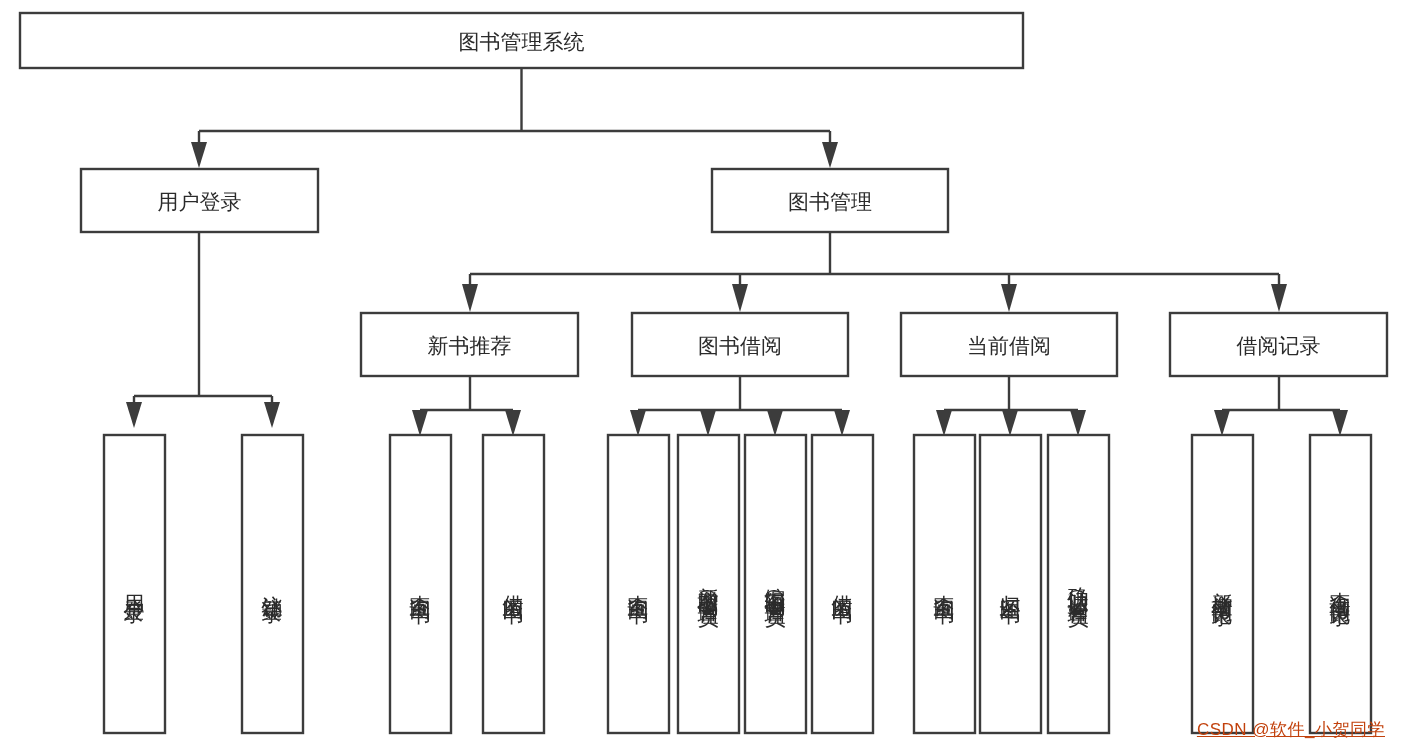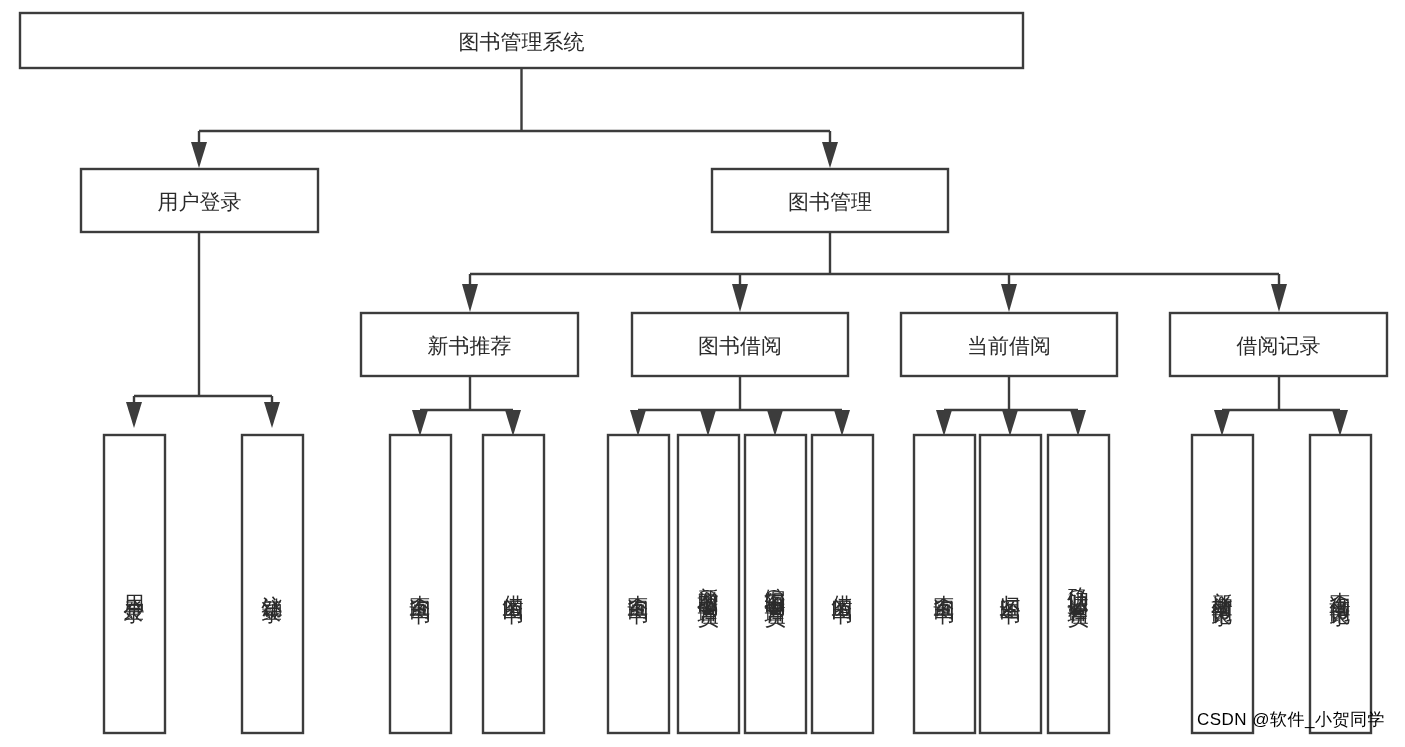--- a/index.html
+++ b/index.html
@@ -57,27 +57,28 @@
     text-anchor: middle;
     dominant-baseline: central;
     writing-mode: vertical-rl;
     text-orientation: upright;
     letter-spacing: 3px;
     white-space: pre;
   }
   .watermark {
     position: absolute;
     right: 16px;
-    bottom: 16px;
+    bottom: 6px;
     font-family: "Liberation Sans", "DejaVu Sans", sans-serif;
     font-size: 17px;
-    color: #000000;
+    color: #c2410c;
     letter-spacing: 0.5px;
     pointer-events: none;
     user-select: none;
+    text-decoration: underline;
   }
 </style>
 </head>
 <body>
 
 <div id="diagram-root">
 
   <svg class="diagram-canvas" viewBox="0 0 1405 747" xmlns="http://www.w3.org/2000/svg">
 
     <g>

